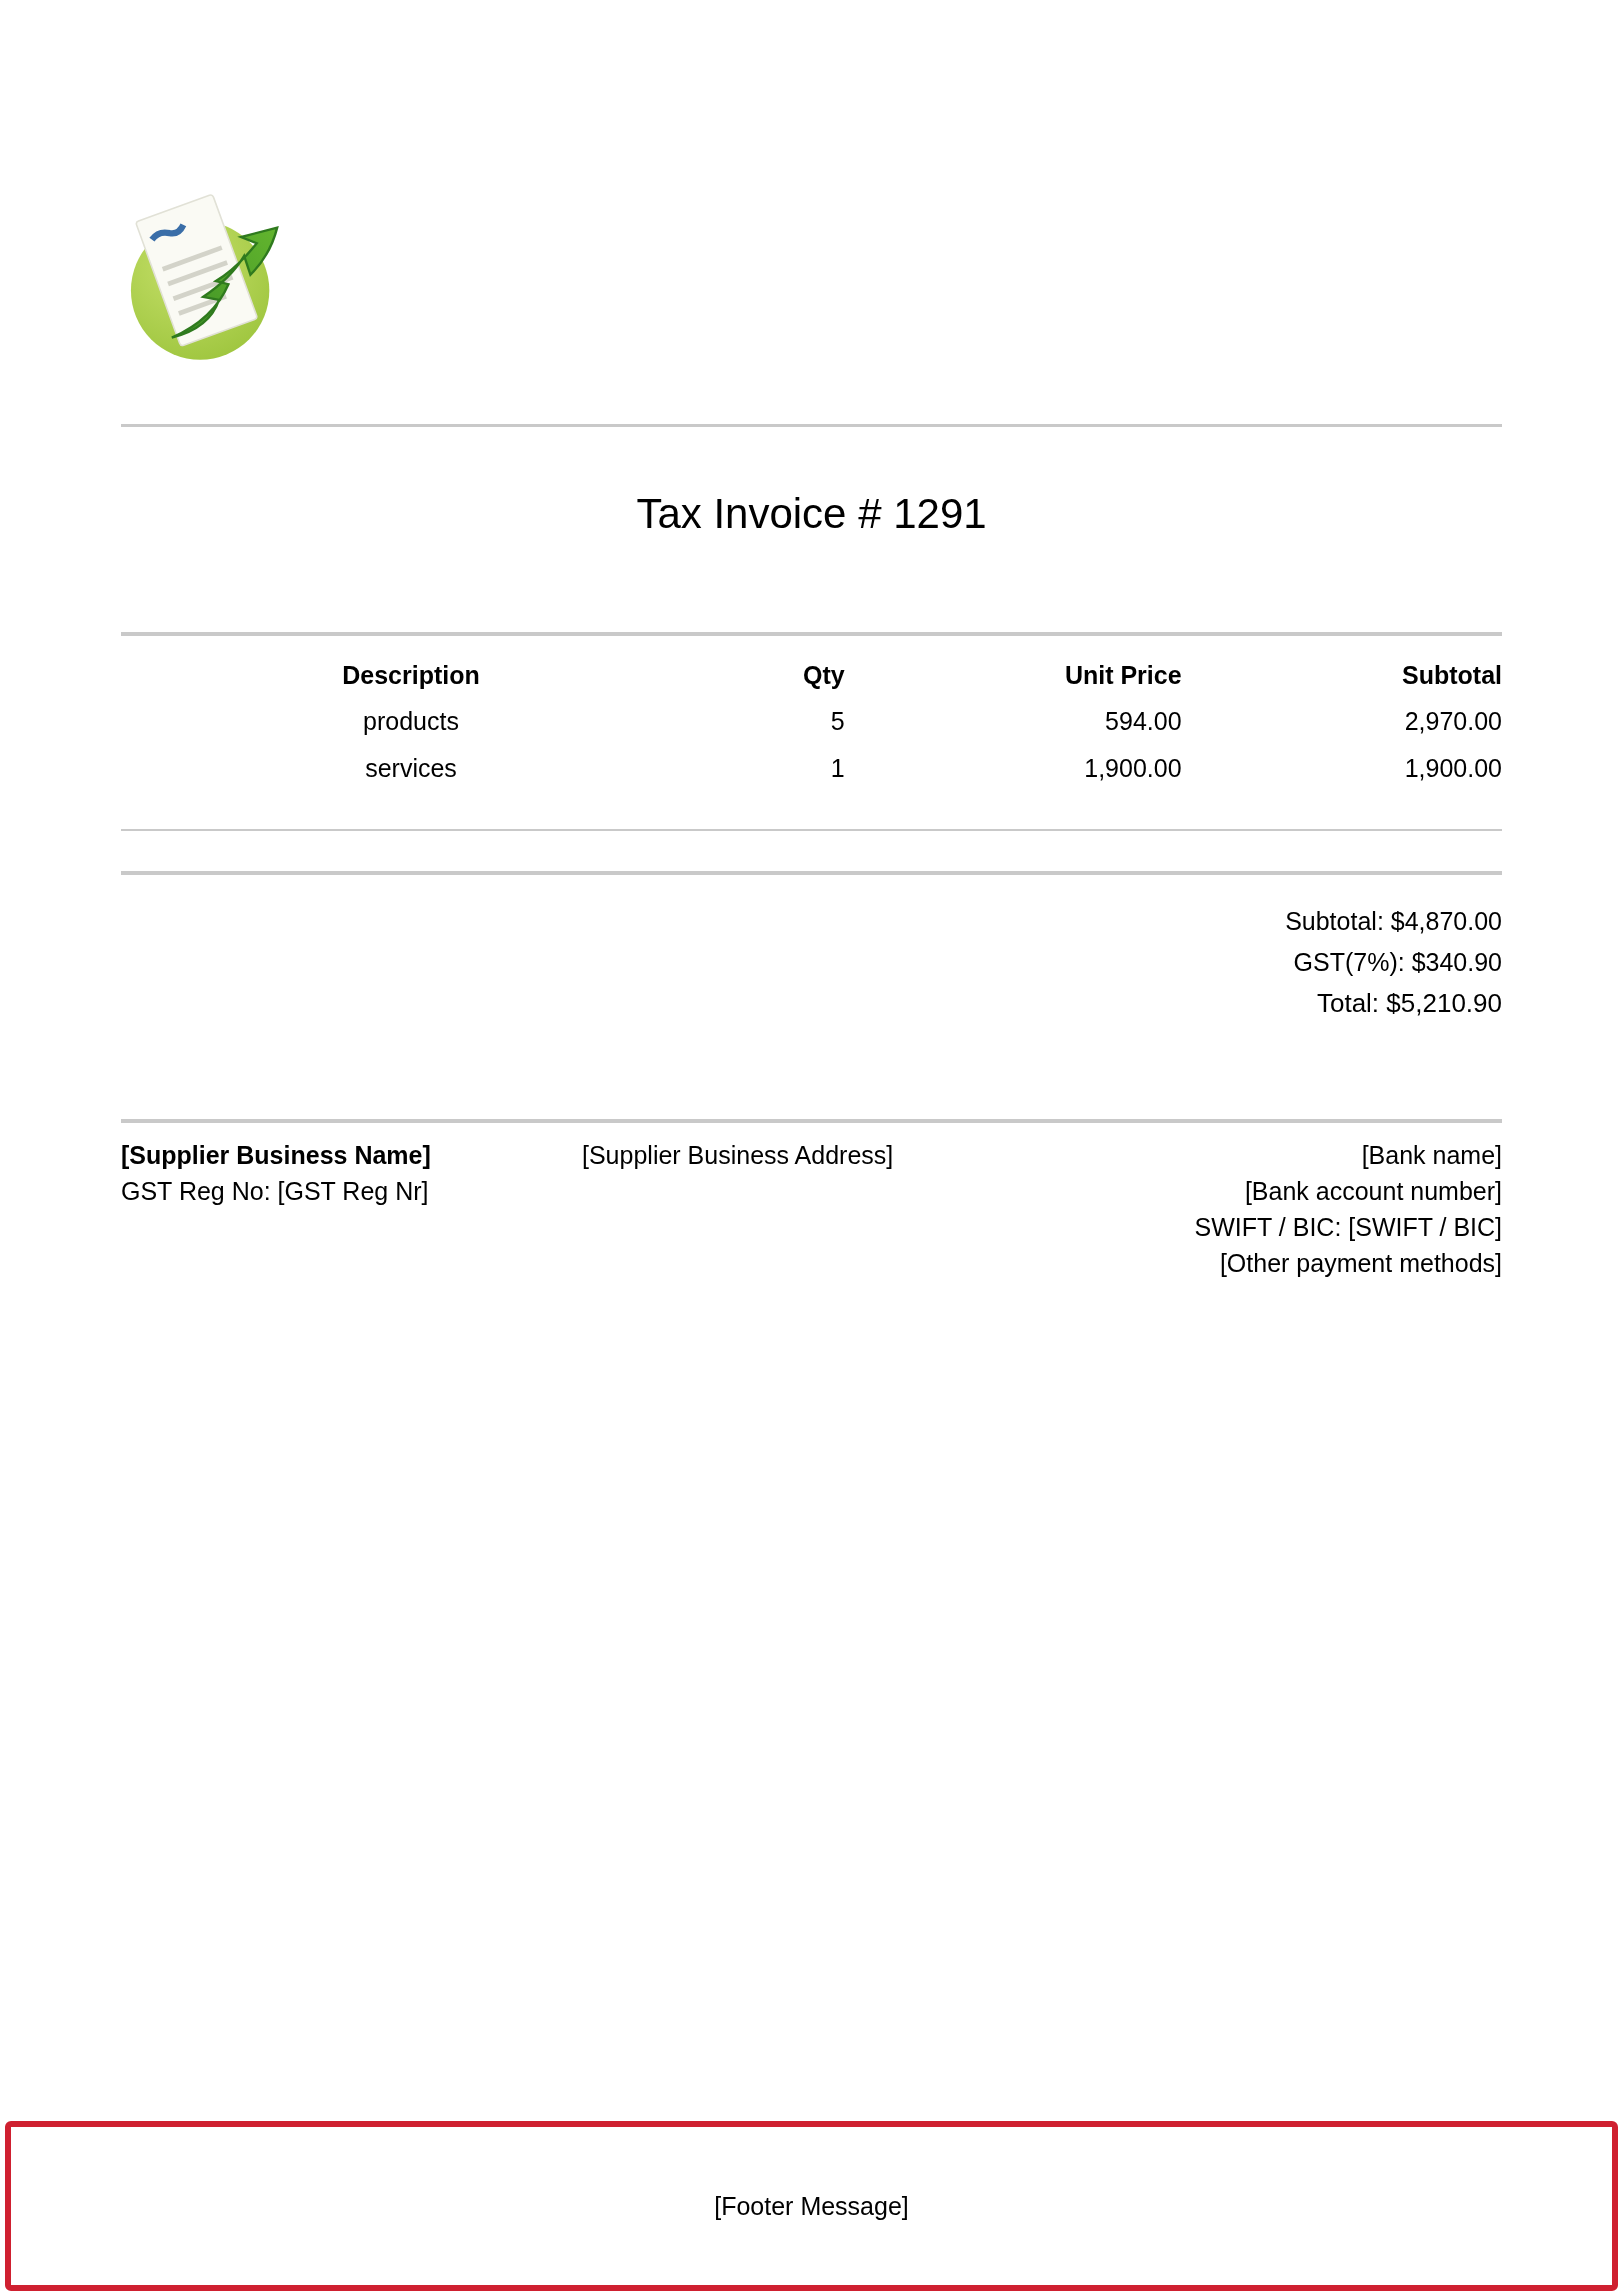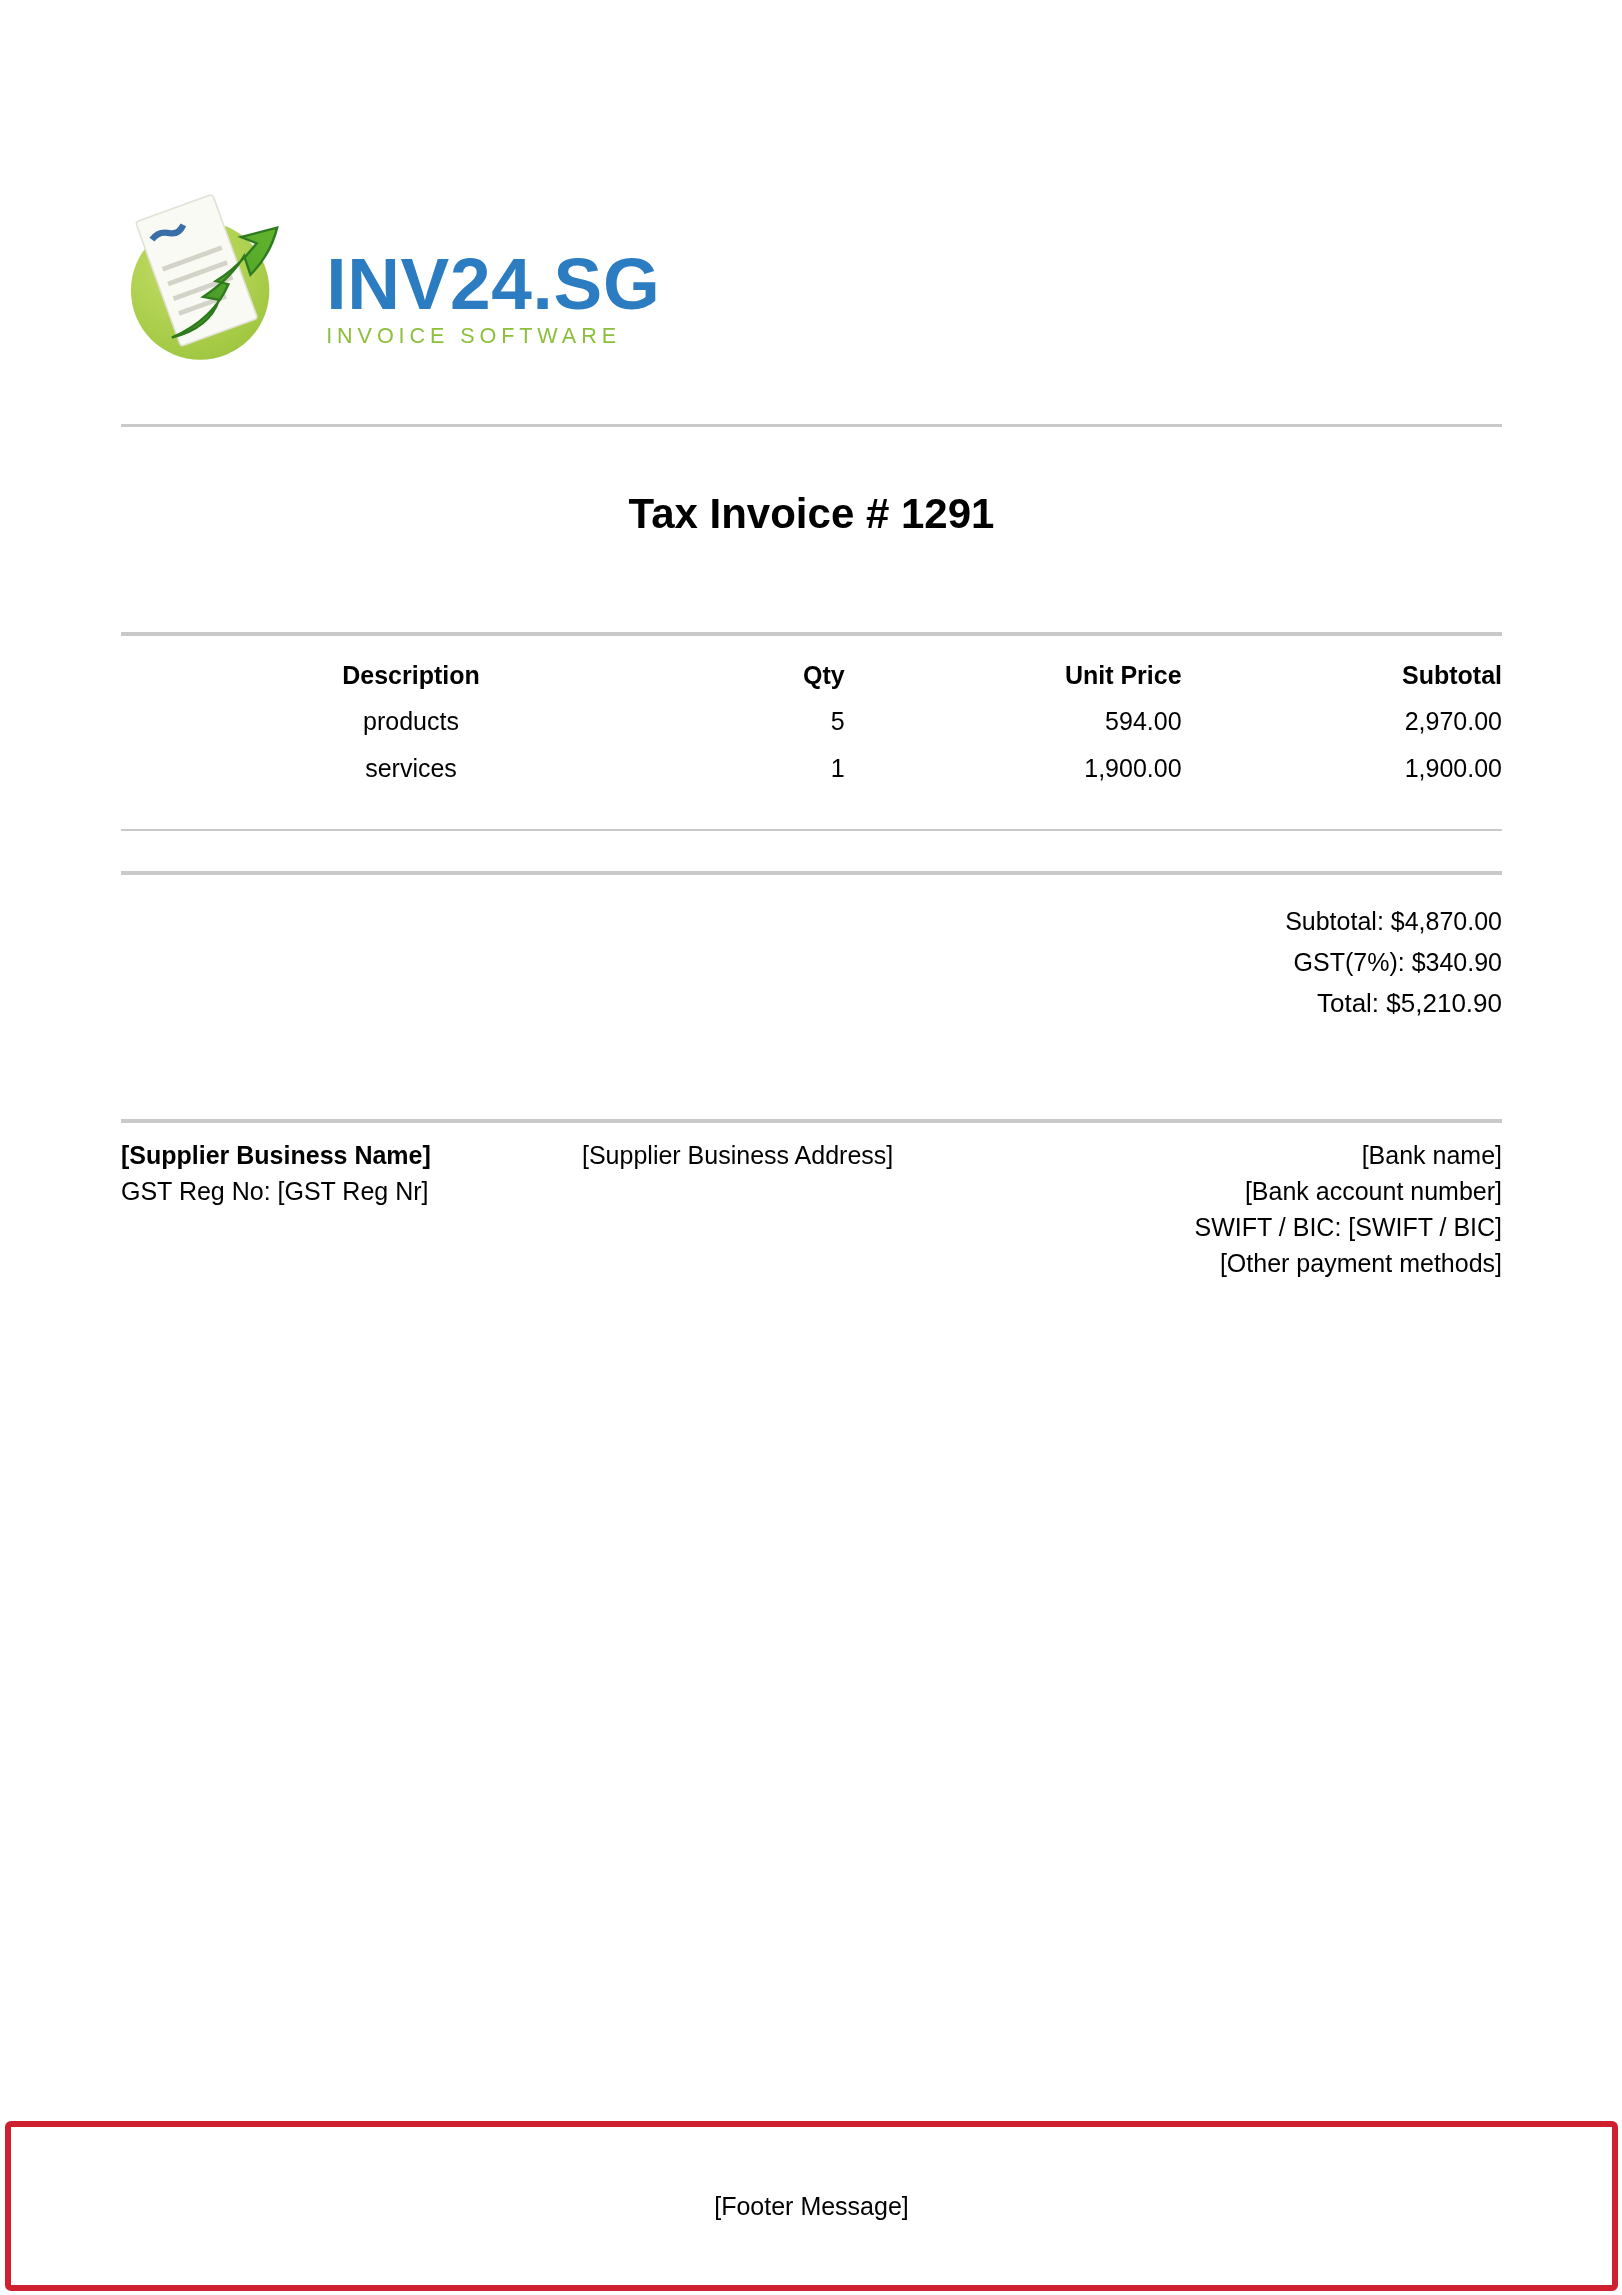--- a/index.html
+++ b/index.html
@@ -29,21 +29,21 @@
   .rule-items-bottom { margin-top:37px; height:2.6px; }
   .rule-items-bottom2 { margin-top:40px; height:3.9px; }
   .rule-supplier { margin-top:95px; height:3.9px; }
 
   
   .billing-row { display:flex; justify-content:space-between; margin-top:51px; }
   .bill-to .bold-line { font-weight:bold; }
   .dates { margin-top:36px; text-align:right; }
 
   
-  .invoice-title { margin-top:62px; text-align:center; font-size:42px; line-height:49px; font-weight:bold; }
+  .invoice-title { margin-top:62px; text-align:center; font-size:42px; line-height:49px; font-weight:normal; }
 
   
   .items { width:100%; border-collapse:collapse; }
   .items th { font-weight:bold; text-align:right; height:62px; vertical-align:middle; padding-top:16.4px; }
   .items td { text-align:right; height:47px; vertical-align:middle; }
   .items th.col-desc, .items td.col-desc { text-align:center; }
   .col-desc { width:42.0%; }
   .col-qty  { width:10.4%; }
   .col-unit { width:24.4%; }
   .col-sub  { width:23.2%; }
@@ -90,24 +90,20 @@
           <g transform="rotate(-20 50 55)">
             <rect x="22" y="6" width="52" height="84" rx="2" fill="#fafaf4" stroke="#e1e1d6" stroke-width="1"></rect>
             <path d="M28 20 q6 -4 12 0 q5 3 10 -2" fill="none" stroke="#3a6ea8" stroke-width="4"></path>
             <line x1="28" y1="40" x2="68" y2="40" stroke="#d3d3c9" stroke-width="3"></line>
             <line x1="28" y1="50" x2="68" y2="50" stroke="#d3d3c9" stroke-width="3"></line>
             <line x1="28" y1="60" x2="68" y2="60" stroke="#d3d3c9" stroke-width="3"></line>
             <line x1="28" y1="70" x2="60" y2="70" stroke="#d3d3c9" stroke-width="3"></line>
           </g>
           <path d="M30 92 C46 88 56 80 60 68 L50 66 C62 58 70 50 76 40 L80 52 C88 44 94 34 97 22 L74 28 L84 32 C76 42 68 50 58 56 L66 58 C60 72 48 84 30 92 Z" fill="url(#gArrow)" stroke="#2f7a1e" stroke-width="1.5"></path>
         </svg>
-      </span>
-      <span class="logo-text">
-        <span class="brand" style="display:block">INV24.SG</span>
-        <span class="tagline" style="display:block">INVOICE SOFTWARE</span>
       </span>
     </div>
   </div>
 
   <div class="margins">
       <hr class="rule rule-logo">
     </div>
 
 
   <div class="invoice-title">Tax Invoice # 1291</div>

